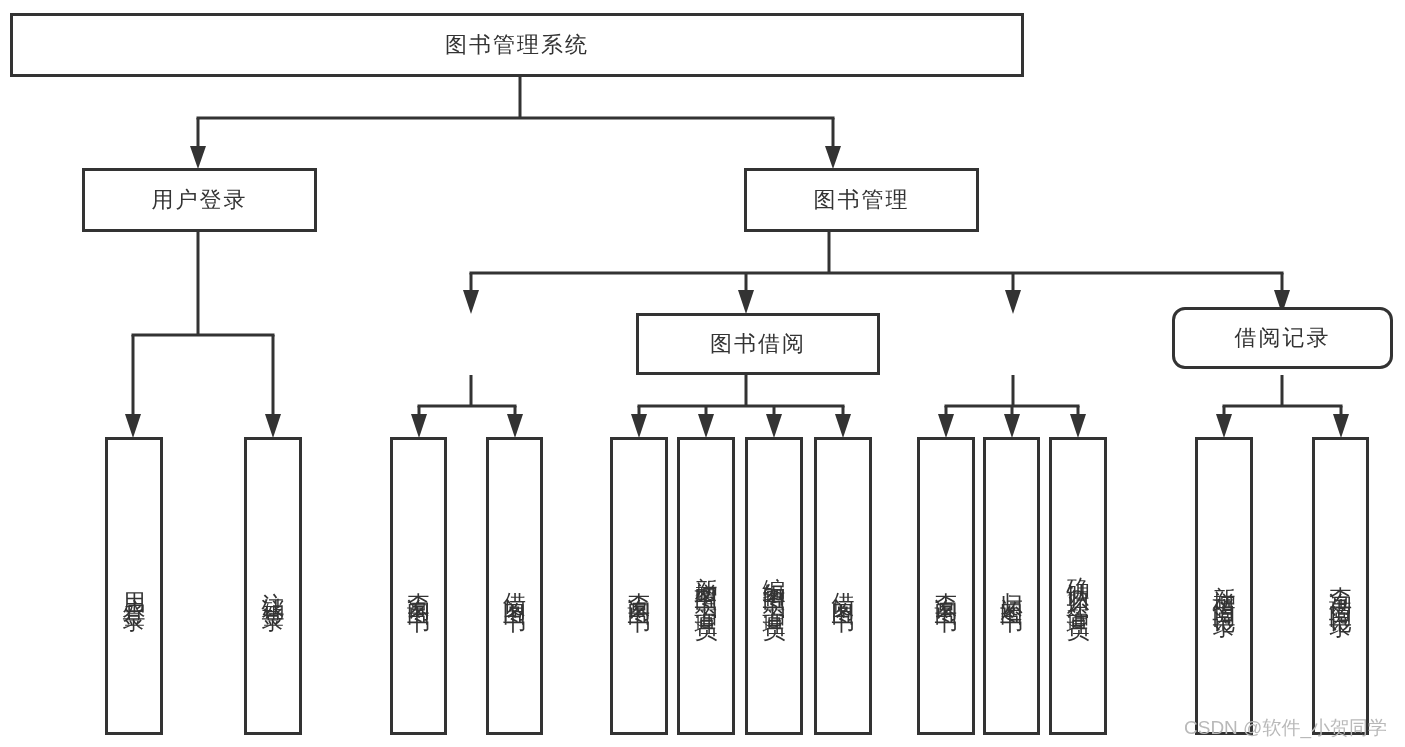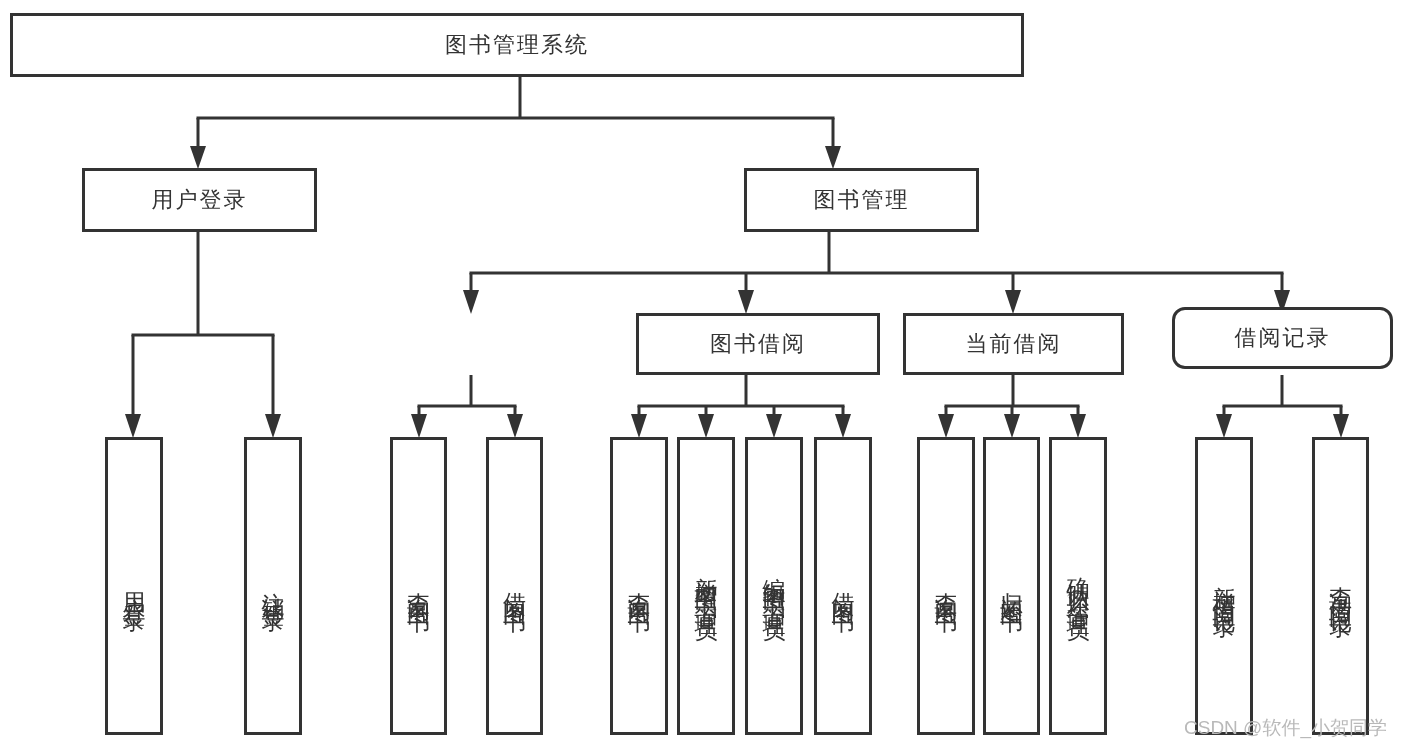--- a/index.html
+++ b/index.html
@@ -142,23 +142,20 @@
   <div class="node hnode" style="left:82px; top:168px; width:235px; height:64px;">
     <span>用户登录</span>
   </div>
   <div class="node hnode" style="left:712px; top:168px; width:235px; height:64px;margin-left:32px;">
     <span>图书管理</span>
   </div>
 
   <div class="node hnode" style="left:636px; top:313px; width:244px; height:62px;">
     <span>图书借阅</span>
   </div>
-  <div class="node hnode" style="left:903px; top:313px; width:221px; height:62px;">
-    <span>当前借阅</span>
-  </div>
   <div class="node hnode" style="left:1172px; top:307px; width:221px; height:62px;border-radius:13px;">
     <span>借阅记录</span>
   </div>
 
   <div class="node vnode" style="left:105px; width:58px;">
     <span class="vtext">用户登录</span>
   </div>
   <div class="node vnode" style="left:244px; width:58px;">
     <span class="vtext">注销登录</span>
   </div>

